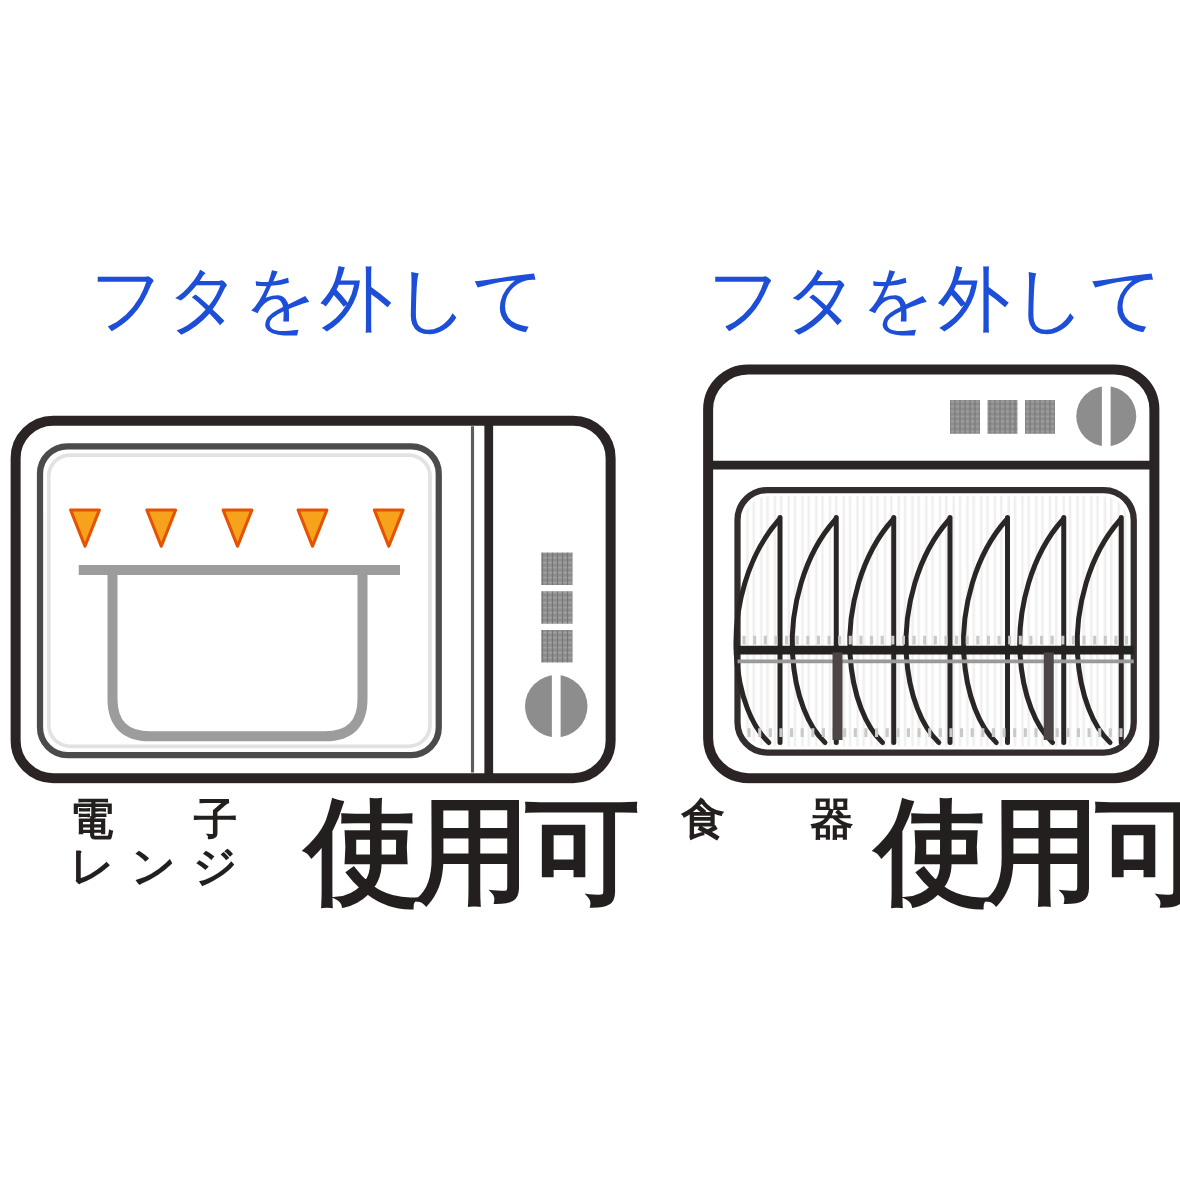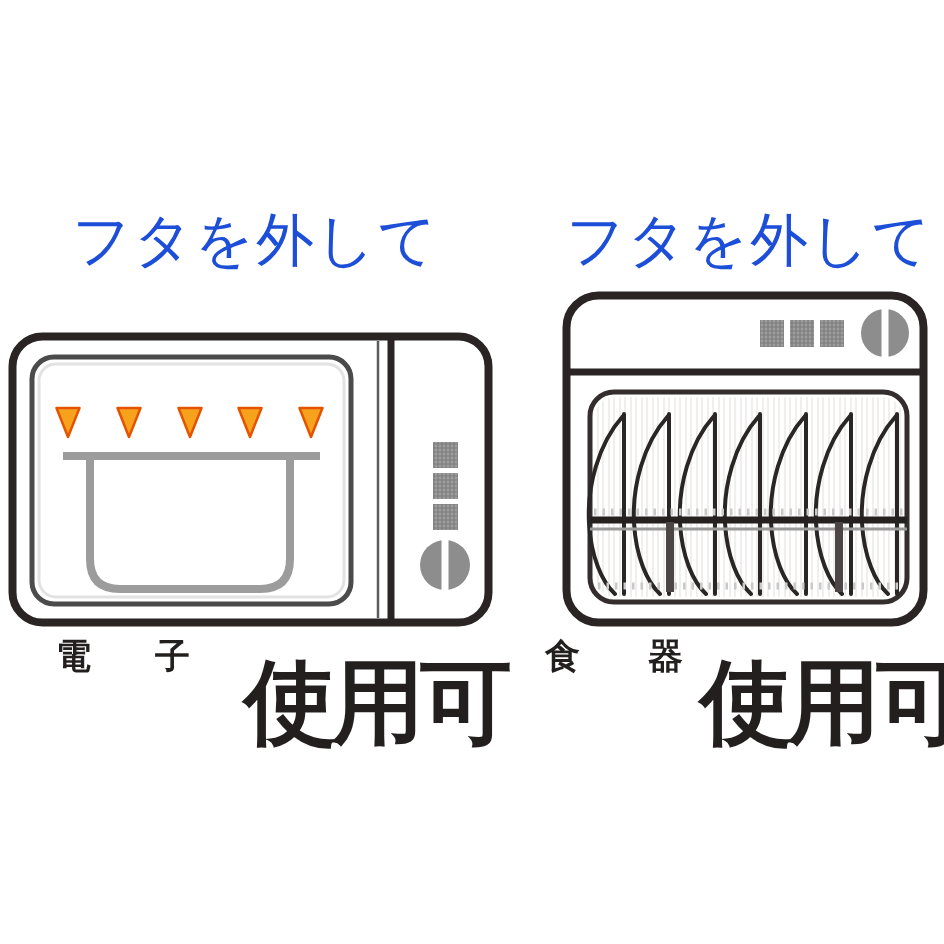--- a/index.html
+++ b/index.html
@@ -40,21 +40,20 @@
   .label-right{left:545px;width:138px;}
   .verdict{
     position:absolute;
     top:633px;
     font-size:92px;
     line-height:98px;
     font-weight:900;
     letter-spacing:-4px;
     white-space:nowrap;
     color:#241f1f;
-    margin-top:20px;
   }
   .verdict-left{left:244px;}
   .verdict-right{left:700px;}
 </style>
 </head>
 <body>
 
 <div class="canvas">
 
   <div class="title title-left">フタを外して</div>
@@ -155,20 +154,21 @@
       <line x1="108" y1="231" x2="108" y2="301"></line>
       <line x1="277" y1="231" x2="277" y2="301"></line>
     </g>
   </svg>
 
   <div class="small-label label-left">
     <div class="row1">
       <span>電</span>
       <span>子</span>
     </div>
+    <div class="row2">レンジ</div>
   </div>
   <div class="verdict verdict-left">使用可</div>
 
   <div class="small-label label-right">
     <div class="row1">
       <span>食</span>
       <span>器</span>
     </div>
   </div>
   <div class="verdict verdict-right">使用可</div>

